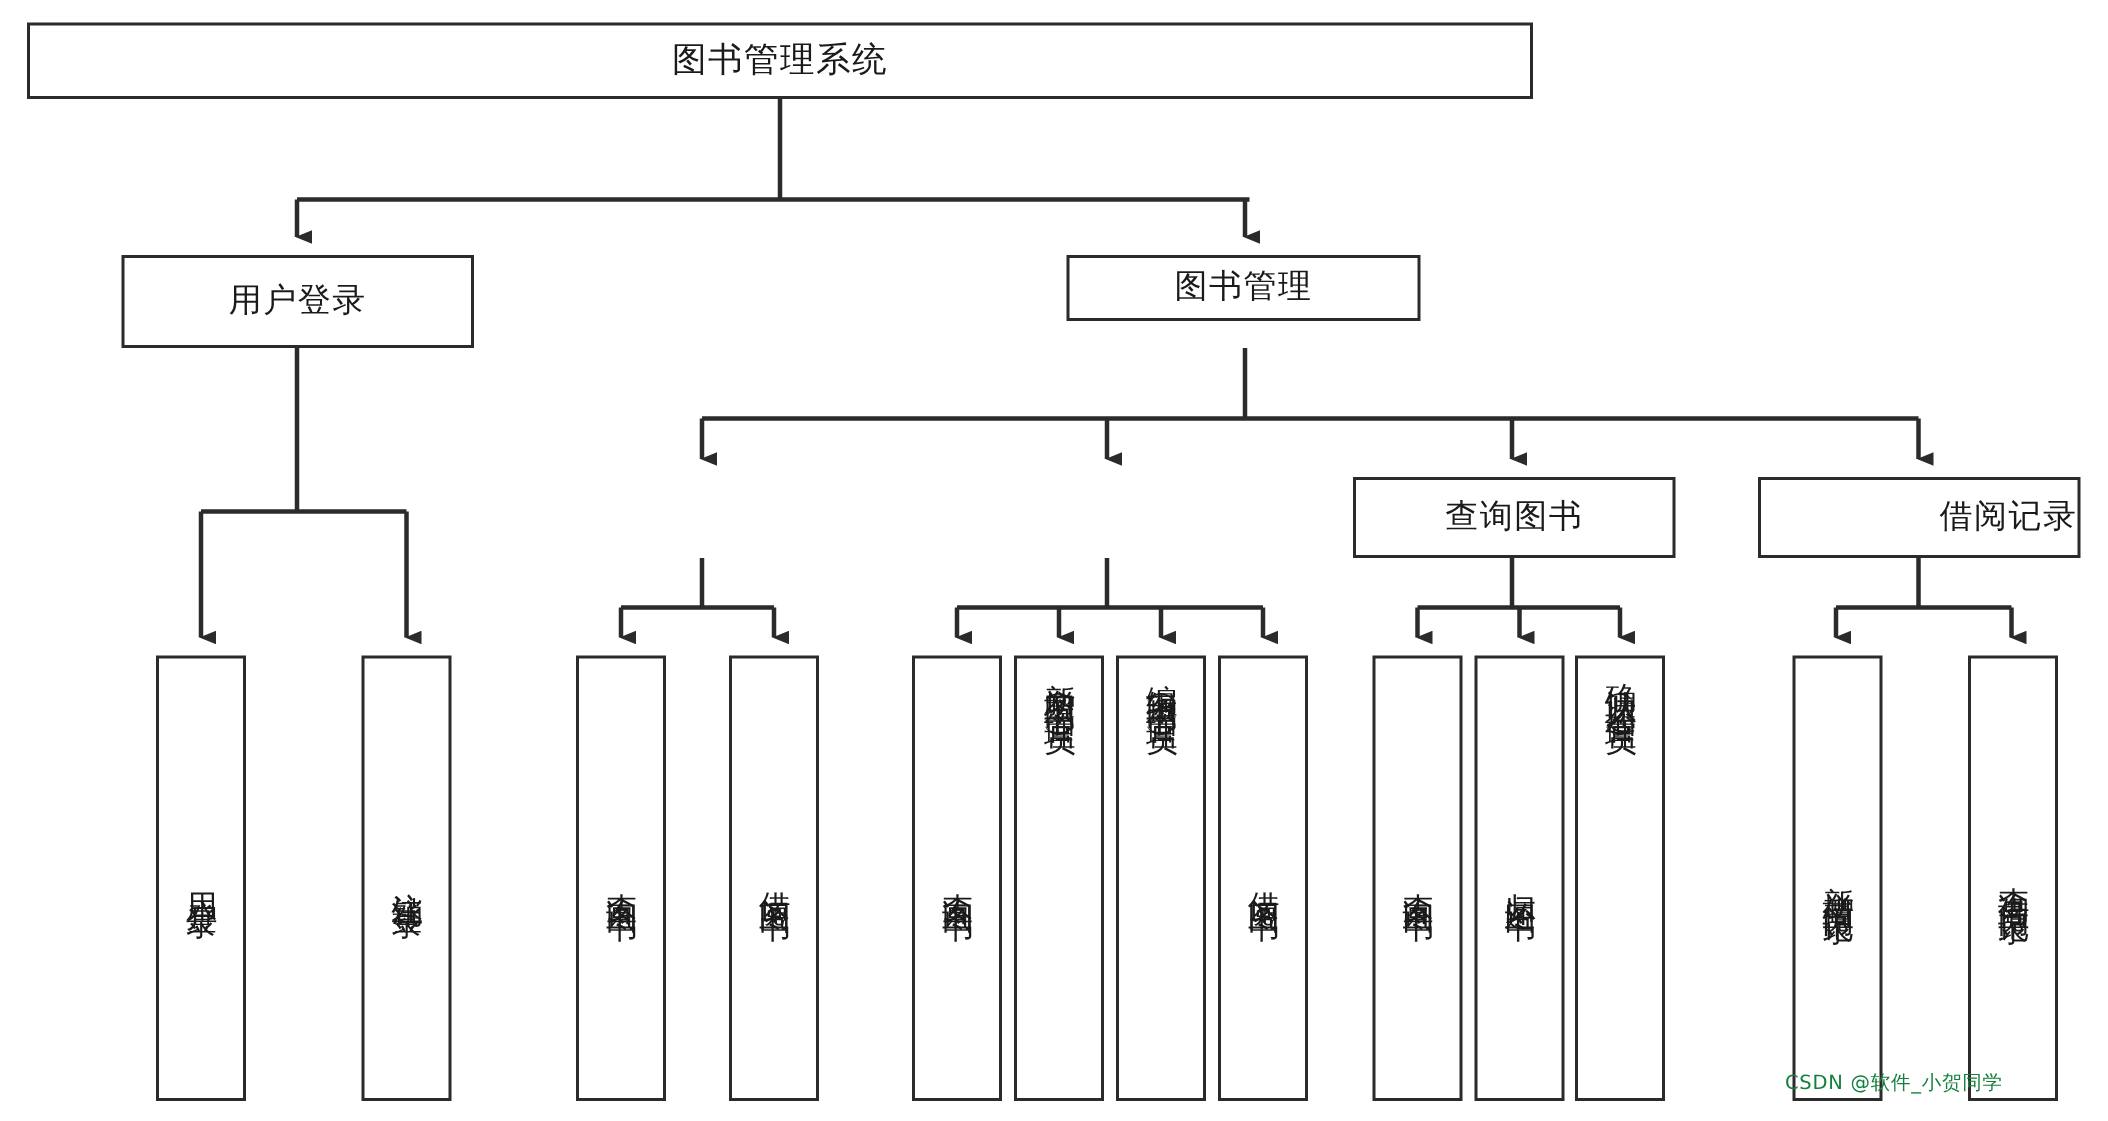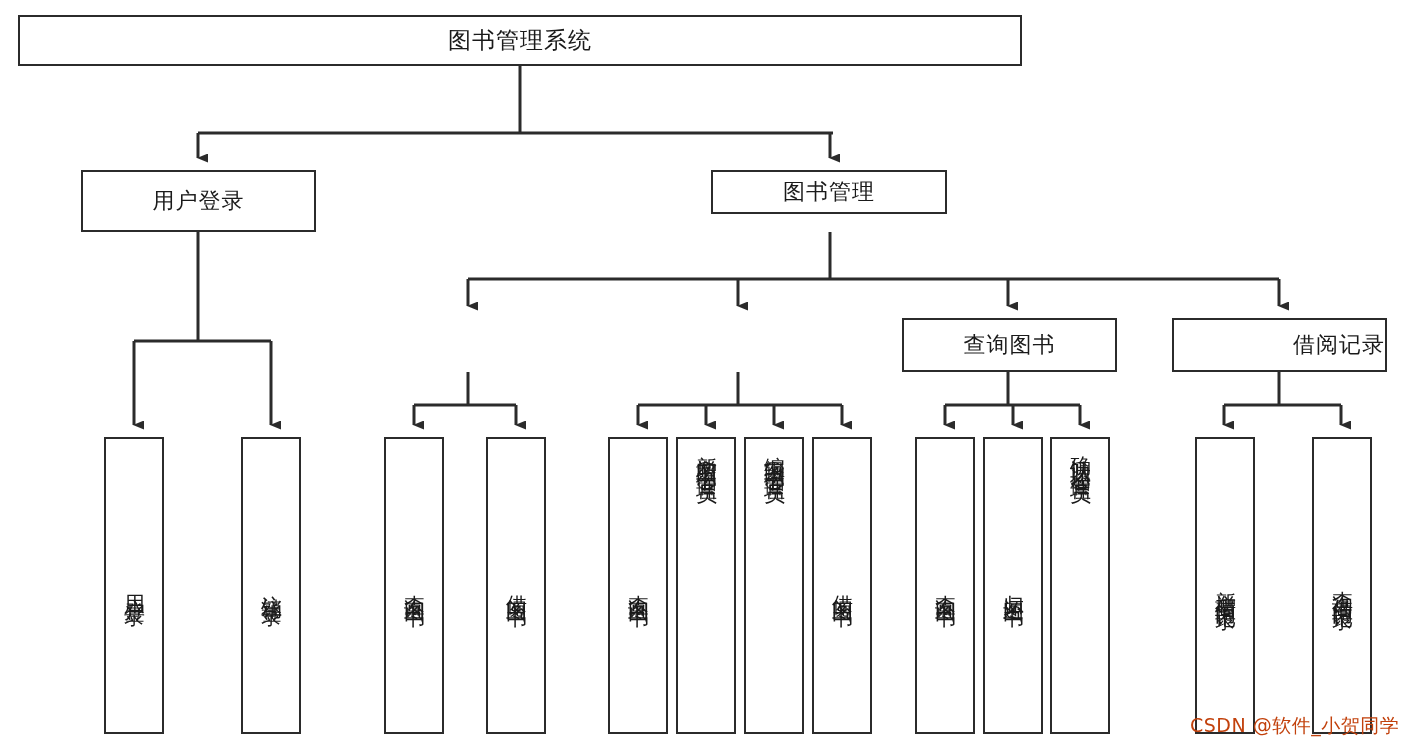--- a/index.html
+++ b/index.html
@@ -60,22 +60,22 @@
     font-size: 21px;
     letter-spacing: 4px;
     line-height: 1;
     white-space: nowrap;
   }
   .node.vert.centered {
     align-items: center;
   }
   .watermark {
     position: absolute;
-    font-size: 19px;
-    color: #c2410c;
+    font-size: 13px;
+    color: #15803d;
     white-space: nowrap;
     letter-spacing: 0.5px;
     pointer-events: none;
   }
 </style>
 </head>
 <body>
 
 <div id="diagram-root">
 

